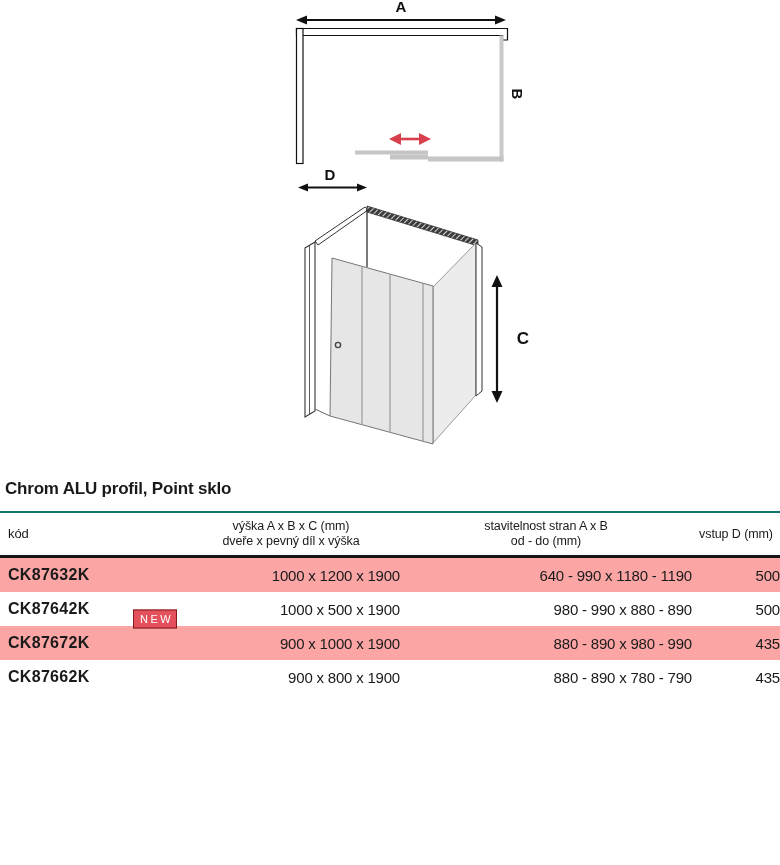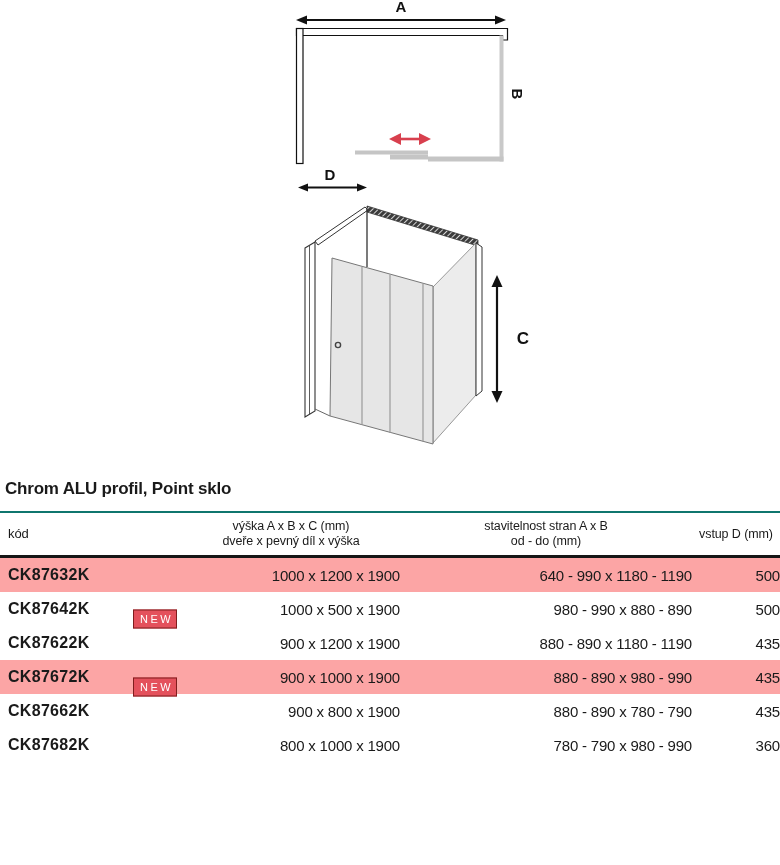--- a/index.html
+++ b/index.html
@@ -151,48 +151,31 @@
         <td class="entry">500</td>
       </tr>
       <tr>
         <td class="code">
           <span>CK87642K</span>
         </td>
         <td>1000 x 500 x 1900</td>
         <td>980 - 990 x 880 - 890</td>
         <td class="entry">500</td>
       </tr>
-      <tr>
-        <td class="code">
-          <span>CK87622K</span>
-          <span class="badge">NEW</span>
-        </td>
-        <td>900 x 1200 x 1900</td>
-        <td>880 - 890 x 1180 - 1190</td>
-        <td class="entry">435</td>
-      </tr>
       <tr class="striped">
         <td class="code">
           <span>CK87672K</span>
         </td>
         <td>900 x 1000 x 1900</td>
         <td>880 - 890 x 980 - 990</td>
         <td class="entry">435</td>
       </tr>
       <tr>
         <td class="code">
           <span>CK87662K</span>
         </td>
         <td>900 x 800 x 1900</td>
         <td>880 - 890 x 780 - 790</td>
         <td class="entry">435</td>
       </tr>
-      <tr>
-        <td class="code">
-          <span>CK87682K</span>
-        </td>
-        <td>800 x 1000 x 1900</td>
-        <td>780 - 790 x 980 - 990</td>
-        <td class="entry">360</td>
-      </tr>
     </tbody>
   </table>
 </div>
 
 </body></html>

